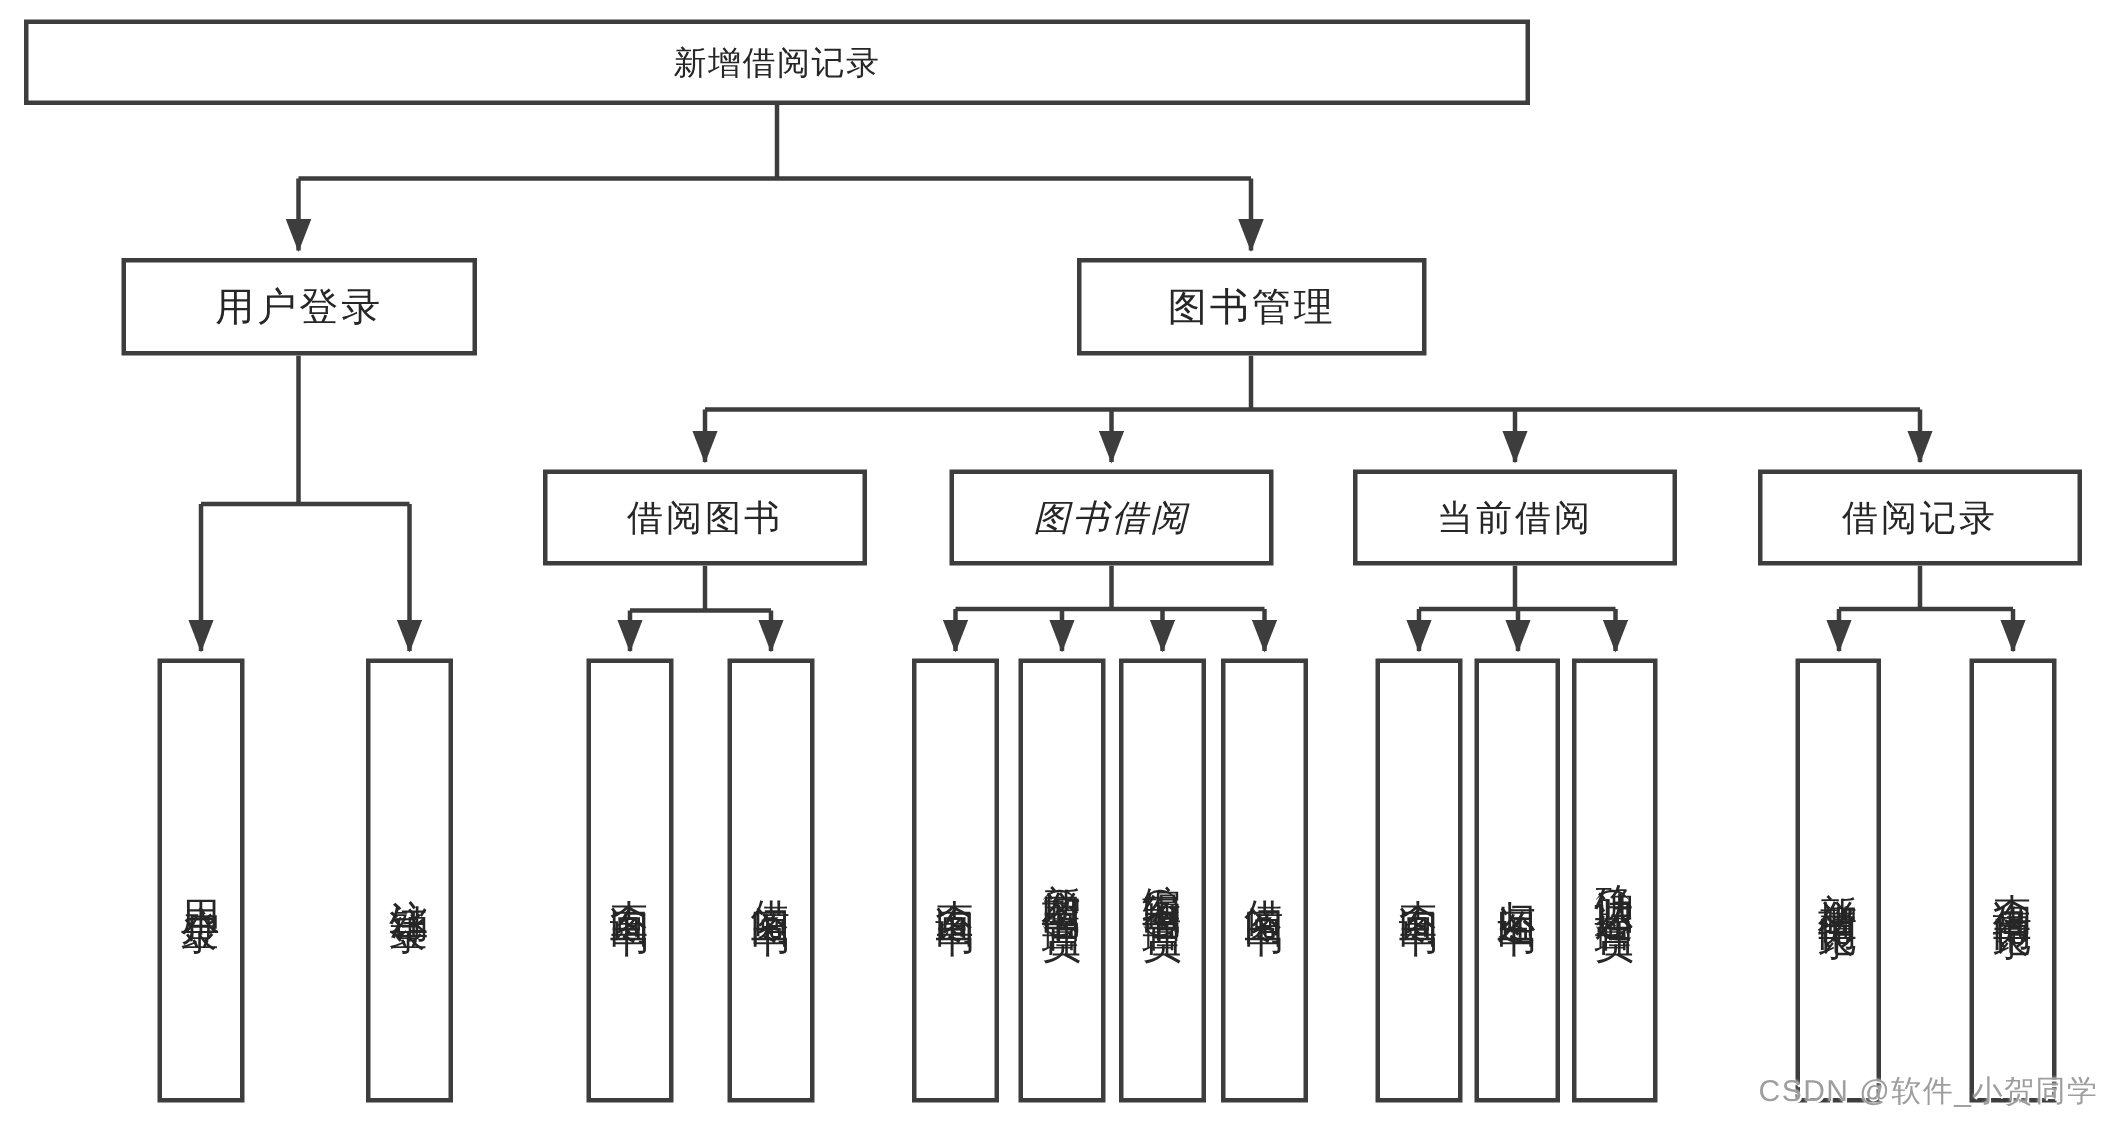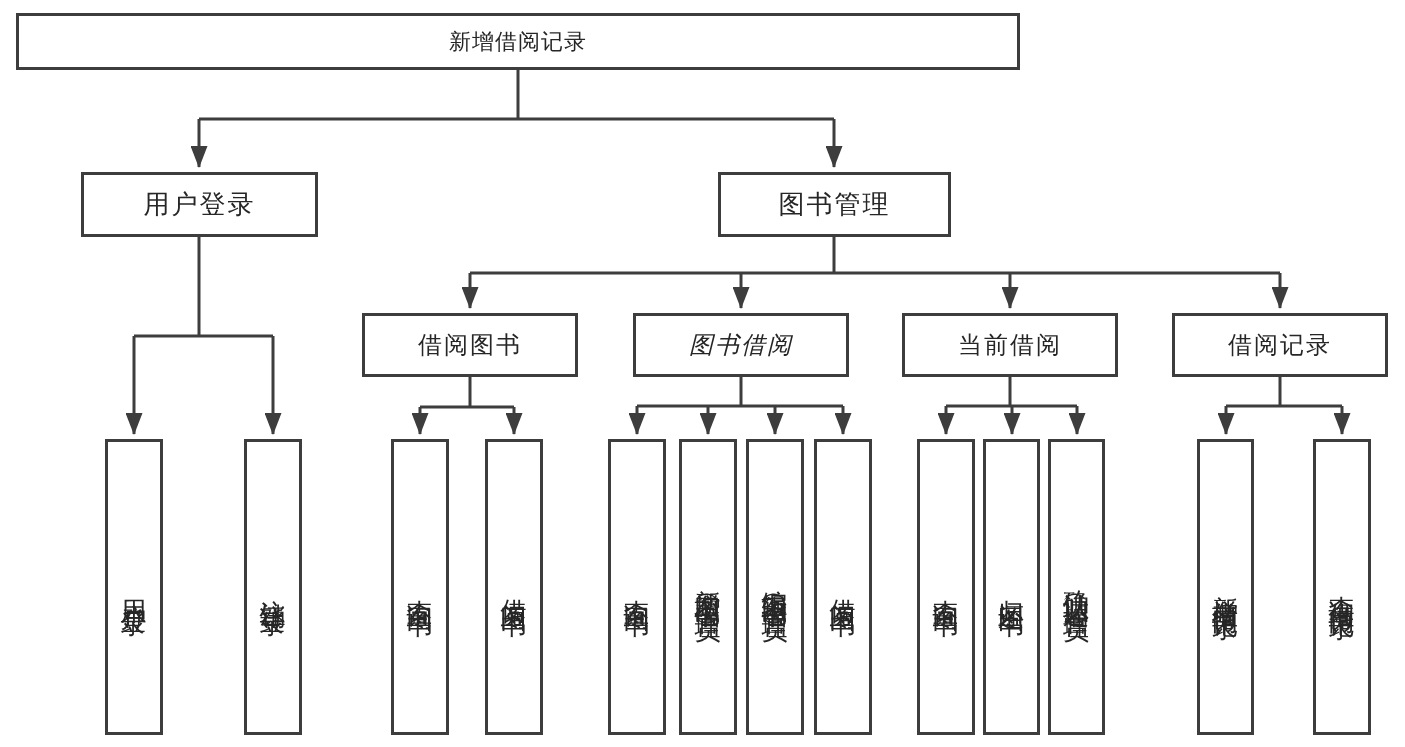--- a/index.html
+++ b/index.html
@@ -176,14 +176,15 @@
     <span>确认归还（管理员）</span>
   </div>
 
   <div class="vnode" style="left:1197px;top:439px;width:57px;height:296px;">
     <span>新增借阅记录</span>
   </div>
   <div class="vnode" style="left:1313px;top:439px;width:58px;height:296px;">
     <span>查询借阅记录</span>
   </div>
 
+  <div class="watermark">CSDN @软件_小贺同学</div>
 
 </div>
 
 </body></html>

